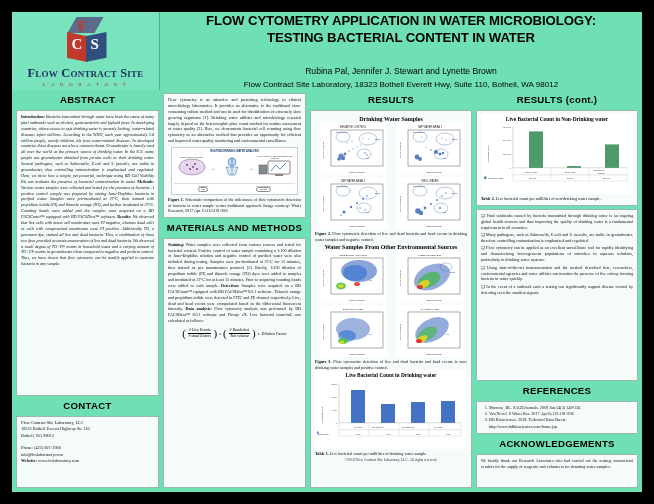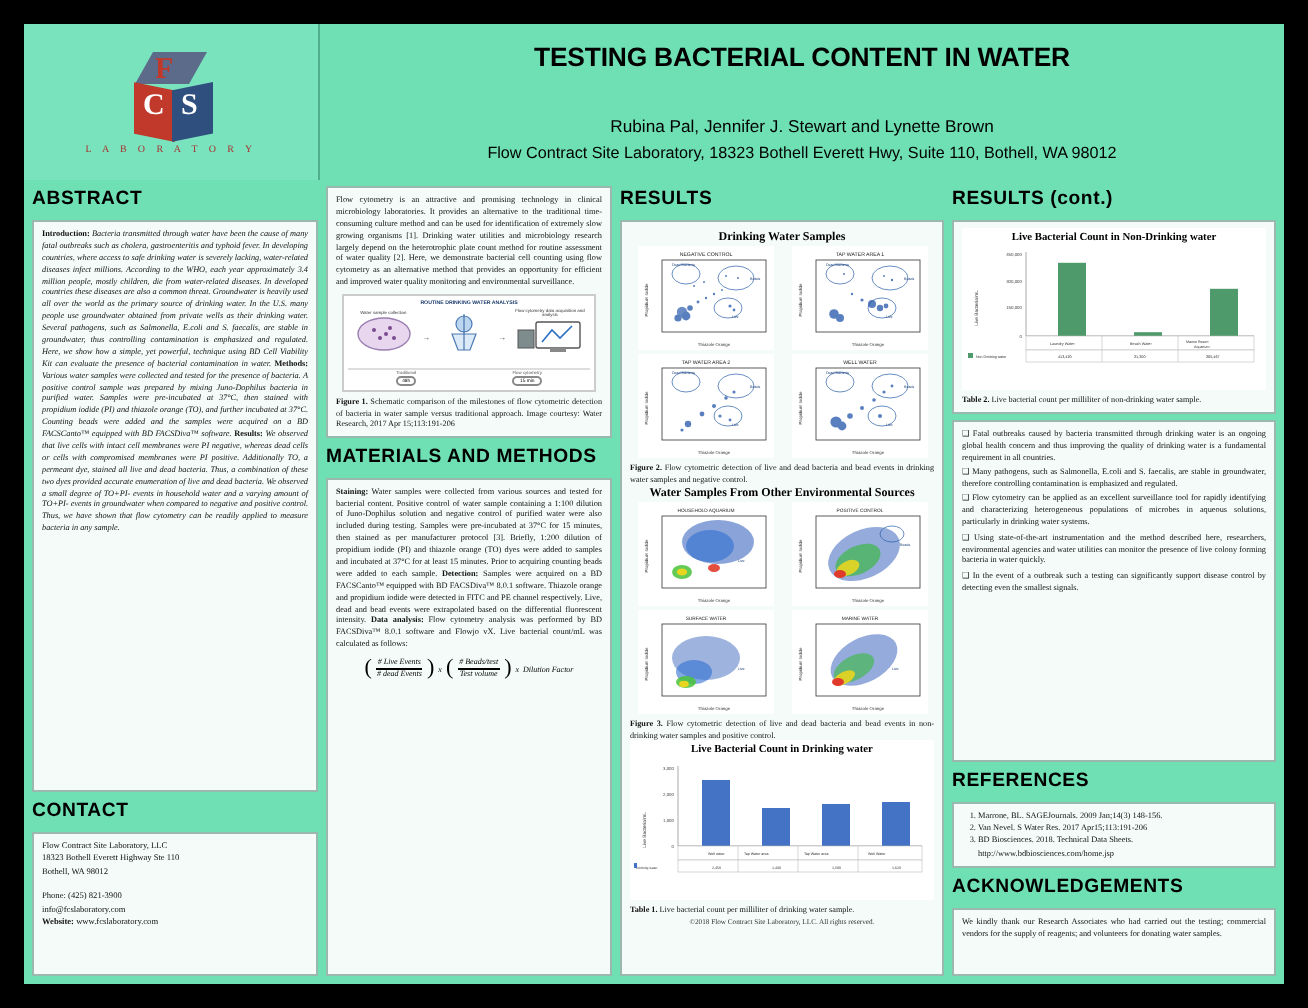--- a/index.html
+++ b/index.html
@@ -14,21 +14,21 @@
   .cube .right{width:21px;height:30px;left:23px;top:15px;background:#2f4f7f;clip-path:polygon(0 14%,100% 0,100% 86%,0 100%);}
   .cube .lf{position:absolute;color:#fff;font-family:"Liberation Serif",serif;font-weight:bold;font-size:15px;}
   .logotext{font-family:"Liberation Serif",serif;font-size:12.5px;color:#1b2f5e;letter-spacing:.2px;margin-top:3px;font-variant:small-caps;font-weight:600;white-space:nowrap;}
   .logosub{font-family:"Liberation Serif",serif;font-size:5px;color:#a33;letter-spacing:2.2px;margin-top:1px;}
   .titlebox{flex:1;display:flex;flex-direction:column;align-items:center;justify-content:center;padding:4px 8px;box-sizing:border-box;}
   .ptitle{font-size:13.2px;font-weight:bold;color:#000;text-align:center;line-height:1.25;letter-spacing:-.1px;}
   .pauth{font-size:8.6px;color:#000;margin-top:20px;text-align:center;}
   .paff{font-size:8.1px;color:#000;margin-top:4px;text-align:center;}
   .cols{display:flex;padding:3px 4px 0 4px;gap:4px;height:398px;box-sizing:border-box;}
   .col{flex:1;display:flex;flex-direction:column;gap:3px;}
-  .sech{font-size:9.6px;font-weight:bold;text-align:left;color:#000;letter-spacing:.3px;margin:1px 0 2px 0;}
+  .sech{font-size:9.6px;font-weight:bold;text-align:center;color:#000;letter-spacing:.3px;margin:1px 0 2px 0;}
   .panel{background:#f4fbf8;border:1px solid #9bb8ae;padding:3px 4px;box-sizing:border-box;}
   .body{font-family:"Liberation Serif",serif;font-size:4.15px;line-height:1.42;text-align:justify;color:#111;}
   .body b{font-weight:bold;}
   .body i{font-style:italic;}
   .figcap{font-family:"Liberation Serif",serif;font-size:4.1px;line-height:1.35;text-align:justify;color:#111;margin-top:2px;}
   .figcap b{font-weight:bold;}
   .subttl{font-family:"Liberation Serif",serif;font-size:6px;font-weight:bold;text-align:center;color:#000;margin:2px 0 1px 0;}
   .scgrid{display:grid;grid-template-columns:1fr 1fr;gap:2px;justify-items:center;}
   .scatter{background:#fff;}
   .chartbox{background:#fff;padding:2px;}
@@ -51,23 +51,25 @@
   <div class="hdr">
     <div class="logobox">
       <div class="cube">
         <div class="face top"></div>
         <div class="face left"></div>
         <div class="face right"></div>
         <span class="lf" style="left:15px;top:1px;color:#c0392b;">F</span>
         <span class="lf" style="left:9px;top:19px;">C</span>
         <span class="lf" style="left:28px;top:19px;">S</span>
       </div>
+      <div class="logotext">Flow Contract Site</div>
       <div class="logosub">L A B O R A T O R Y</div>
     </div>
     <div class="titlebox">
+      <div class="ptitle">FLOW CYTOMETRY APPLICATION IN WATER MICROBIOLOGY:</div>
       <div class="ptitle">TESTING BACTERIAL CONTENT IN WATER</div>
       <div class="pauth">Rubina Pal, Jennifer J. Stewart and Lynette Brown</div>
       <div class="paff">Flow Contract Site Laboratory, 18323 Bothell Everett Hwy, Suite 110, Bothell, WA 98012</div>
     </div>
   </div>
 
   <div class="cols">
 
     <div class="col">
       <div class="sech">ABSTRACT</div>

